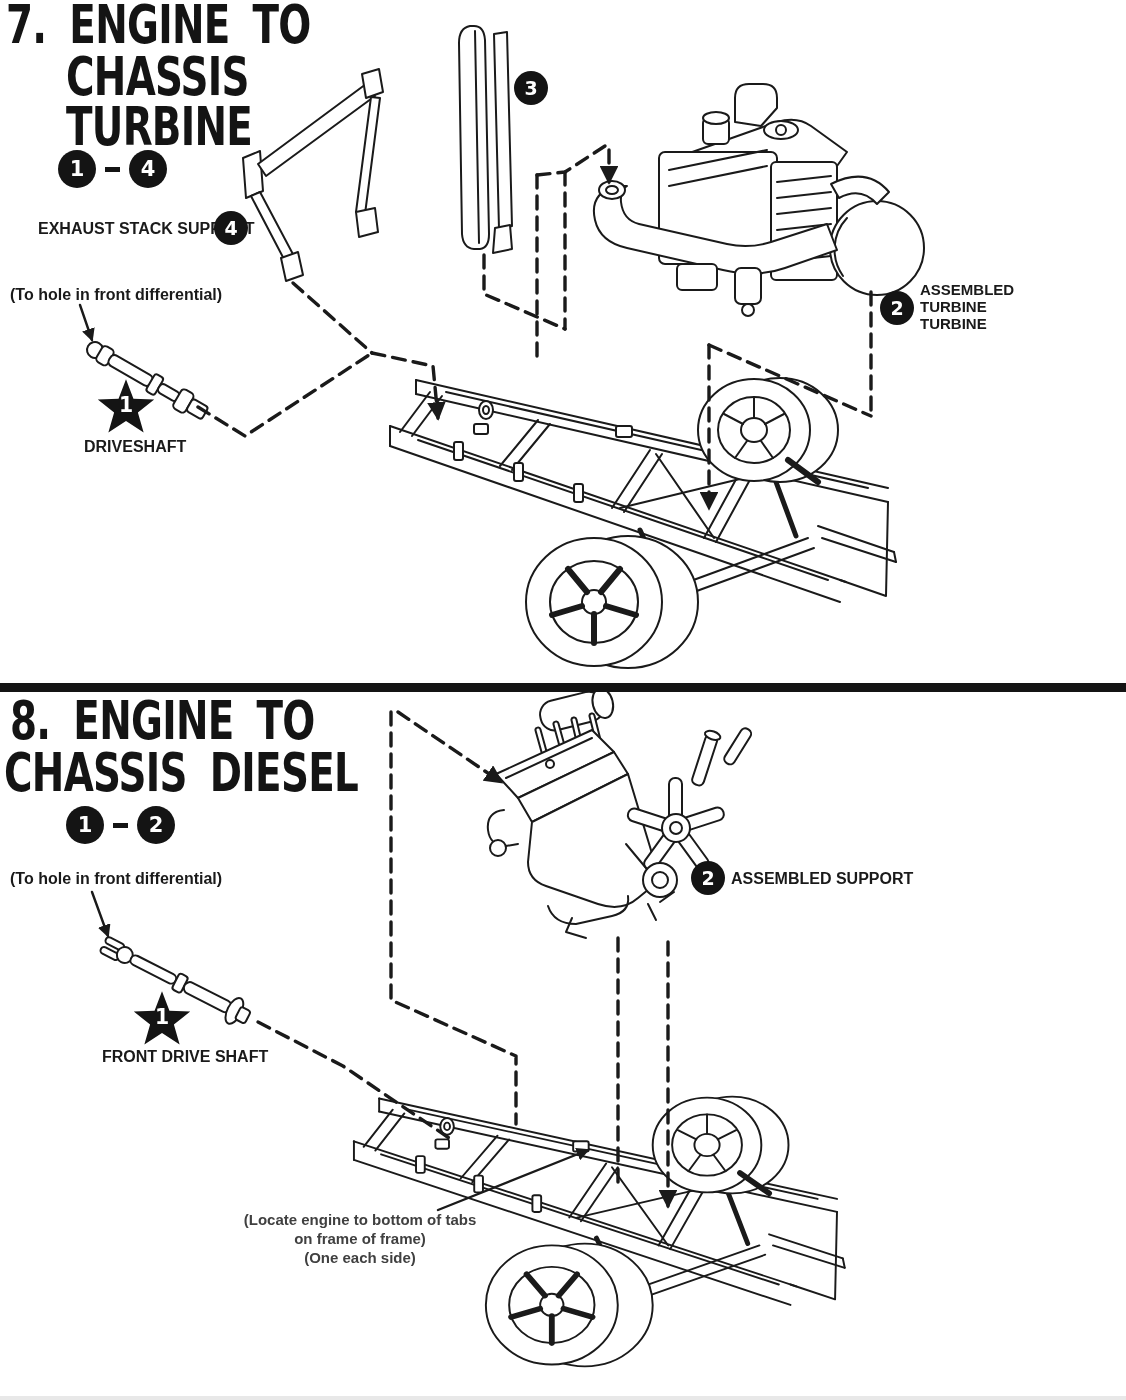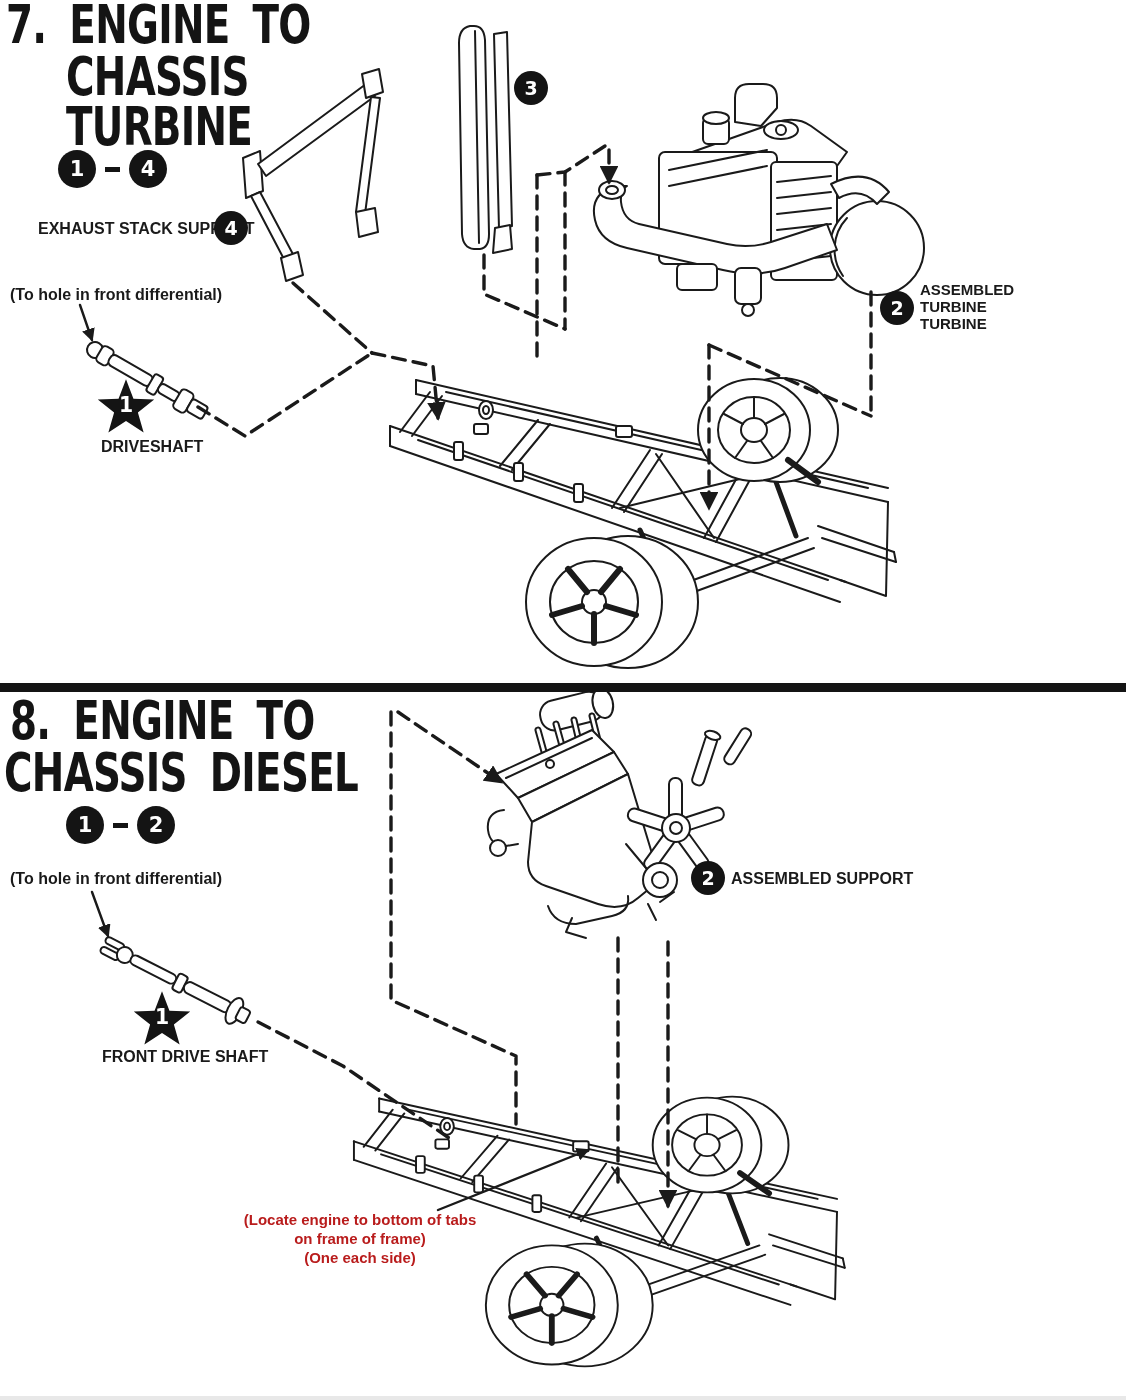--- a/index.html
+++ b/index.html
@@ -4,21 +4,21 @@
 <style>
   html,body{margin:0;padding:0;background:#e8e8e8;}
   .page{position:relative;width:1126px;height:1396px;background:#ffffff;overflow:hidden;
         font-family:"Liberation Sans",sans-serif;color:#1a1a1a;}
   svg.art{position:absolute;left:0;top:0;width:1126px;height:1400px;}
   .h{position:absolute;font-family:"DejaVu Sans",sans-serif;font-weight:700;font-size:54px;
      line-height:1;transform:scaleX(0.72);transform-origin:0 0;white-space:nowrap;color:#141414;
      letter-spacing:-1px;word-spacing:14px;}
   .lbl{position:absolute;font-weight:700;font-size:15px;line-height:17px;white-space:nowrap;color:#1a1a1a;}
   .lbl.big{font-size:16px;}
-  .note{position:absolute;font-weight:700;font-size:15px;line-height:19px;text-align:center;color:#b91c1c;}
+  .note{position:absolute;font-weight:700;font-size:15px;line-height:19px;text-align:center;color:#404040;}
   .badge{position:absolute;display:flex;align-items:center;justify-content:center;
          background:#141414;color:#fff;border-radius:50%;font-weight:700;
          font-family:"DejaVu Sans",sans-serif;}
   .badge.b38{width:38px;height:38px;font-size:21px;}
   .badge.b34{width:34px;height:34px;font-size:19px;}
   .rangegroup{position:absolute;display:flex;align-items:center;gap:9px;}
   .rangegroup .dashsep{width:15px;height:5px;background:#141414;}
   .divider{position:absolute;left:0;width:1126px;height:9px;background:#141414;}
   .star{position:absolute;width:60px;height:60px;}
   .star text{font-family:"DejaVu Sans",sans-serif;font-weight:700;font-size:34px;fill:#fff;}
@@ -244,21 +244,21 @@
   <div class="badge b34" style="left:214px;top:211px">4</div>
 
   <div class="badge b34" style="left:514px;top:71px">3</div>
 
   <div class="lbl big" style="left:10px;top:286px">(To hole in front differential)</div>
 
   <svg class="star" style="left:96px;top:378px" viewBox="0 0 100 100">
     <path d="M50,2 L62.4,34.6 L97,36 L69.8,57.6 L79.4,91 L50,71.5 L20.6,91 L30.2,57.6 L3,36 L37.6,34.6 Z" fill="#141414"></path>
     <text x="50" y="57" text-anchor="middle">1</text>
   </svg>
-  <div class="lbl big" style="left:101px;top:438px">DRIVESHAFT</div>
+  <div class="lbl big" style="left:84px;top:438px">DRIVESHAFT</div>
 
   <div class="badge b34" style="left:880px;top:291px">2</div>
   <div class="lbl" style="left:920px;top:281px">
     <div>ASSEMBLED</div>
     <div>TURBINE</div>
     <div>TURBINE</div>
   </div>
 
   <div class="divider" style="top:683px"></div>
 

